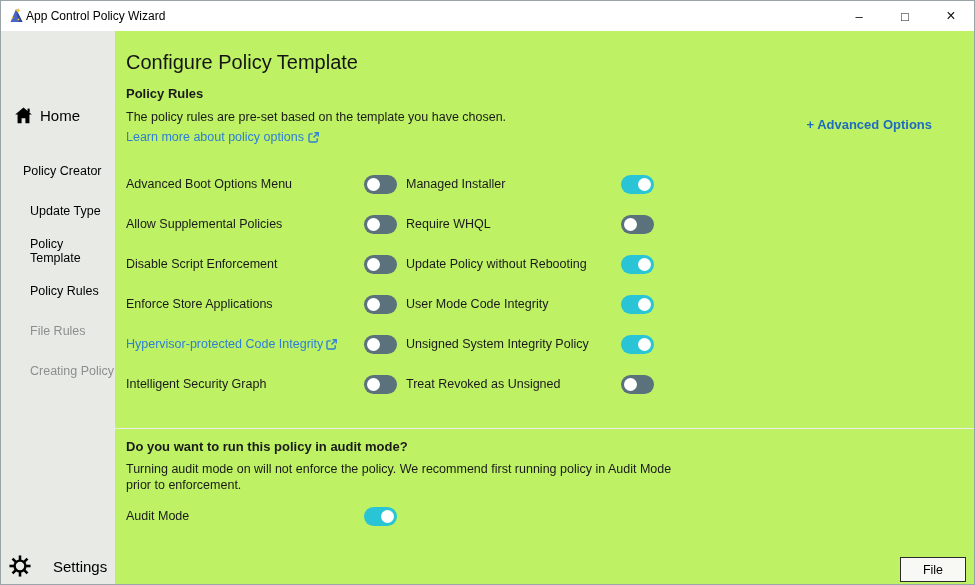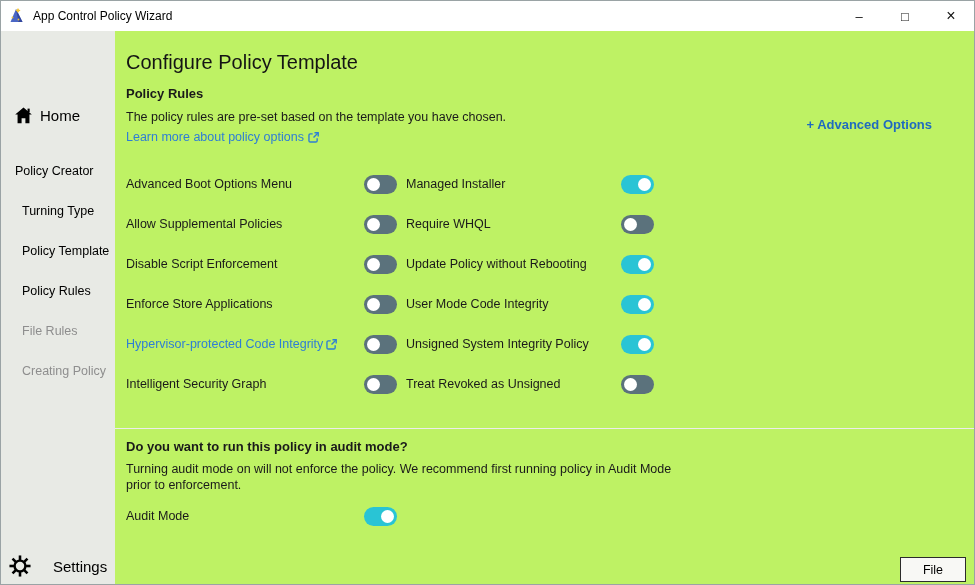--- a/index.html
+++ b/index.html
@@ -3,30 +3,30 @@
 <meta charset="utf-8">
 <style>
   * { margin:0; padding:0; box-sizing:border-box; }
   html,body { width:975px; height:585px; }
   body { font-family:"Liberation Sans","DejaVu Sans",sans-serif; color:#1a1a1a; background:#fff; overflow:hidden; }
   #window { position:relative; width:975px; height:585px; background:#fff; border:1px solid #9aa3a5; }
 
   
   #titlebar { position:absolute; top:0; left:0; right:0; height:30px; background:#fff; display:flex; align-items:center; }
   #app-icon { margin-left:7px; width:18px; height:18px; flex:0 0 auto; }
-  #title-text { margin-left:7px; font-size:12px; color:#000; }
+  #title-text { font-size:12px; color:#000; }
   #win-controls { position:absolute; right:0; top:0; height:30px; display:flex; }
   .win-btn { width:46px; height:30px; display:flex; align-items:center; justify-content:center; font-size:13px; color:#111; cursor:default; }
   .win-btn.close { font-size:16px; }
 
   
   #sidebar { position:absolute; top:30px; left:0; bottom:0; width:114px; background:#e8eae5; }
   #home-item { position:absolute; top:75px; left:13px; display:flex; align-items:center; gap:7px; font-size:15px; color:#000; cursor:default; }
   #home-item svg { display:block; }
-  #sidebar-items { position:absolute; top:120px; left:8px; right:0; }
+  #sidebar-items { position:absolute; top:120px; left:16px; right:0; }
   .side-item { height:40px; display:flex; align-items:center; font-size:12.5px; color:#000; cursor:default; }
   .side-item.lvl0 { padding-left:6px; }
   .side-item.lvl1 { padding-left:13px; }
   .side-item.disabled { color:#8e8e8e; }
   #settings-item { position:absolute; bottom:7px; left:8px; display:flex; align-items:center; gap:22px; font-size:15px; color:#000; cursor:default; }
 
   
   #main { position:absolute; top:30px; left:114px; right:0; bottom:0; background:#bef264; }
   #page-title { position:absolute; top:20px; left:11px; font-size:20px; font-weight:500; color:#141414; }
   #section-title { position:absolute; top:55px; left:11px; font-size:13px; font-weight:bold; }
@@ -79,21 +79,21 @@
   <div id="sidebar" style="background: rgb(232, 234, 229);">
     <div id="home-item">
       <svg width="19" height="19" viewBox="0 0 16 16">
         <path d="M8 1.2 L15 7.2 H13 V14.5 H9.6 V10.3 H6.4 V14.5 H3 V7.2 H1 Z" fill="#000"></path>
         <rect x="11.4" y="2.2" width="1.8" height="3" fill="#000"></rect>
       </svg>
       <span>Home</span>
     </div>
     <div id="sidebar-items">
         <div class="side-item lvl0">Policy Creator</div>
-        <div class="side-item lvl1">Turning Type</div>
+        <div class="side-item lvl1">Update Type</div>
         <div class="side-item lvl1">Policy Template</div>
         <div class="side-item lvl1">Policy Rules</div>
         <div class="side-item lvl1 disabled">File Rules</div>
         <div class="side-item lvl1 disabled">Creating Policy</div>
       </div>
     <div id="settings-item">
       <svg width="22" height="22" viewBox="0 0 24 24">
         <g fill="#000">
           <g id="teeth">
               <rect x="10.6" y="0.5" width="2.8" height="5" transform="rotate(0 12 12)"></rect>

